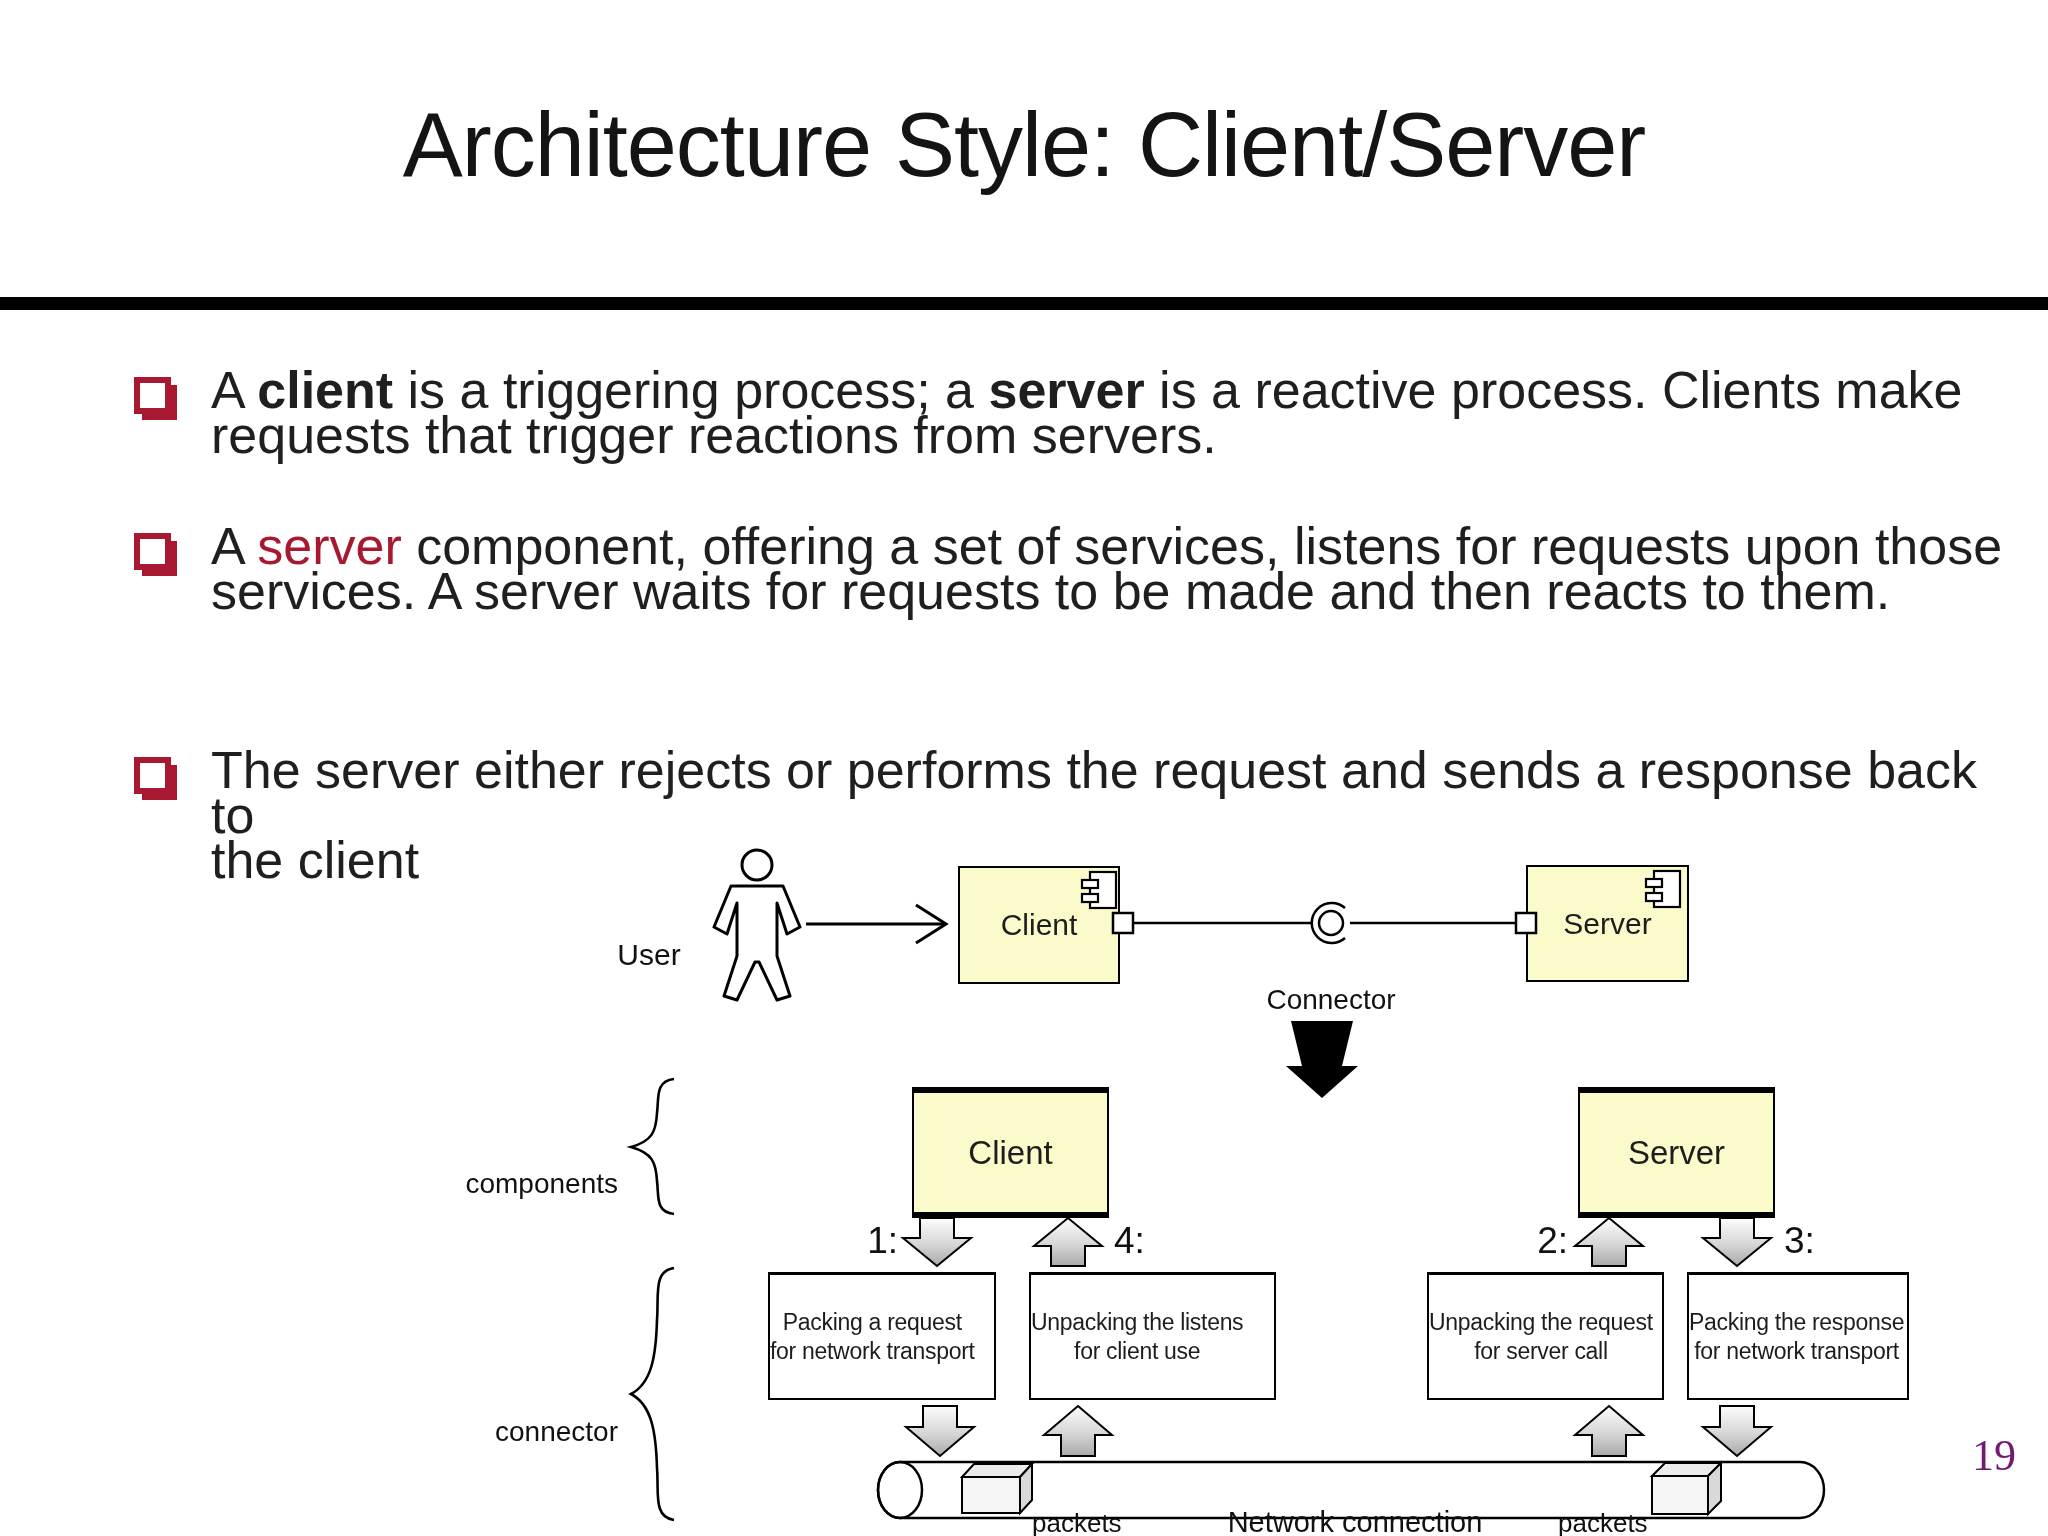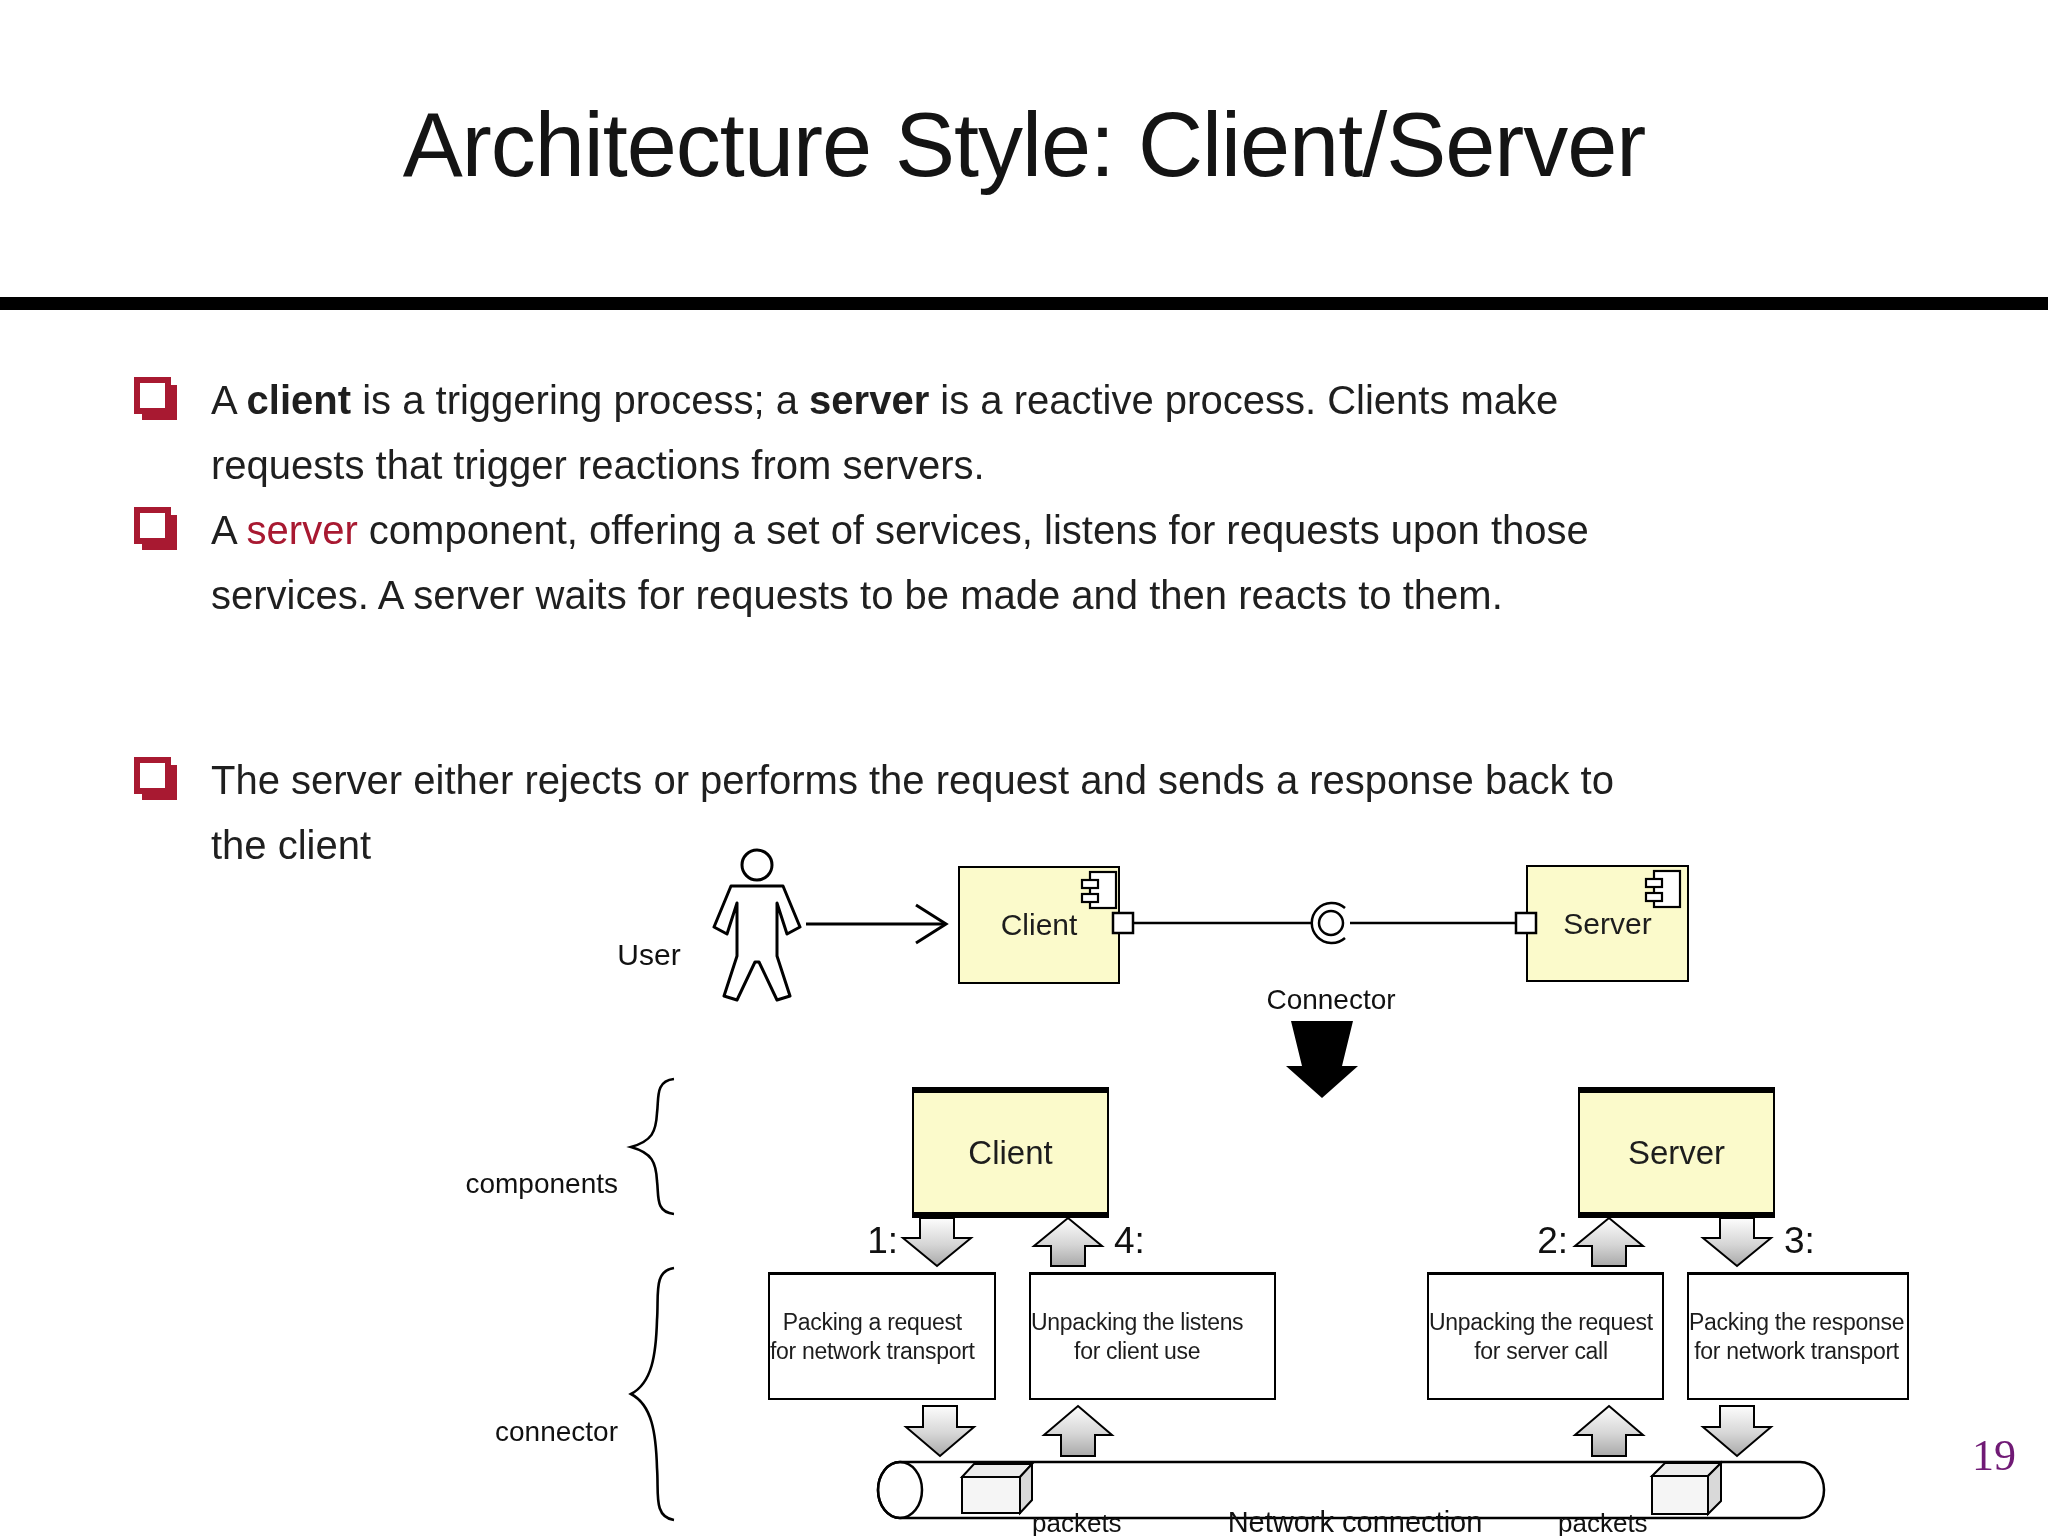--- a/index.html
+++ b/index.html
@@ -19,21 +19,21 @@
   }
   .title-rule{left:0;top:297px;width:2048px;height:13px;background:#000;}
   .bullet{left:134px;display:flex;align-items:flex-start;}
   .bullet-glyph{
     flex:none;width:25px;height:25px;background:#fff;
     border:6px solid var(--red);
     box-shadow:7px 7px 0 -1px var(--red);
     margin:9px 40px 0 0;
   }
   .bullet-text{
-    font-size:40px;line-height:65px;color:#1f1f1f;
+    font-size:52px;line-height:45px;color:#1f1f1f;
     white-space:pre-wrap;width:1820px;
   }
   .seg-bold{font-weight:bold;}
   .seg-red{color:var(--red);}
   svg.overlay{position:absolute;left:0;top:0;z-index:2;pointer-events:none;}
   .dlabel{z-index:3;font-size:28px;color:#111;margin-top:32px;}
   .comp-box{
     background:var(--yellow);border:2.5px solid #000;z-index:1;
     display:flex;align-items:center;justify-content:center;font-size:30px;
   }
@@ -58,21 +58,21 @@
 <div class="slide">
 
   <div class="abs slide-title">Architecture Style: Client/Server</div>
   <div class="abs title-rule"></div>
 
   <div class="abs bullet" style="top:368px;">
     <span class="bullet-glyph"></span>
     <span class="bullet-text"><span>A </span><span class="seg-bold">client</span><span> is a triggering process; a </span><span class="seg-bold">server</span><span> is a reactive process. Clients make
 requests that trigger reactions from servers.</span></span>
   </div>
-  <div class="abs bullet" style="top:498px;">
+  <div class="abs bullet" style="top:524px;">
     <span class="bullet-glyph"></span>
     <span class="bullet-text"><span>A </span><span class="seg-red">server</span><span> component, offering a set of services, listens for requests upon those
 services. A server waits for requests to be made and then reacts to them.</span></span>
   </div>
   <div class="abs bullet" style="top:748px;">
     <span class="bullet-glyph"></span>
     <span class="bullet-text"><span>The server either rejects or performs the request and sends a response back to
 the client</span></span>
   </div>
 

